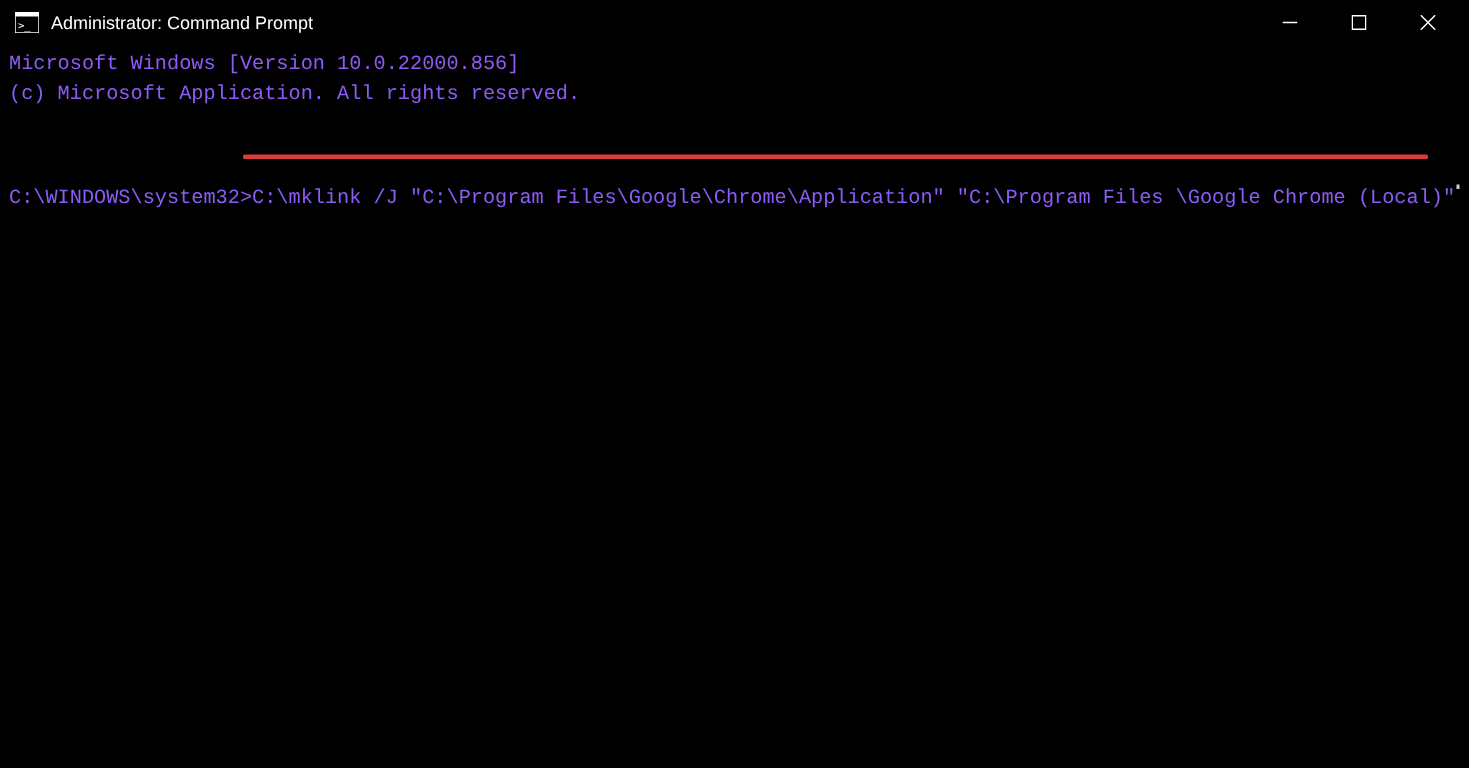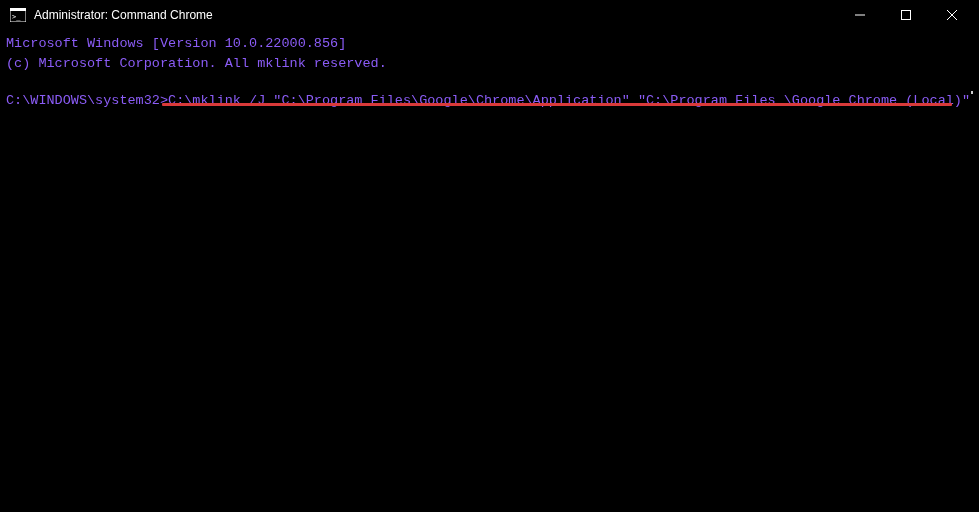--- a/index.html
+++ b/index.html
@@ -64,20 +64,21 @@
       font-family: Consolas, 'Courier New', monospace;
     }
     .blank-line {
       height: 1.3em;
     }
     .cmd-row {
       display: flex;
       flex-wrap: nowrap;
       white-space: pre;
       position: relative;
+      margin-top: 32px;
     }
     .prompt {
       white-space: pre;
     }
     .command-text {
       white-space: pre;
       position: relative;
     }
     .underline-highlight {
       position: absolute;
@@ -102,21 +103,21 @@
 <body>
 
 <div class="title-bar">
   <div class="title-icon">
     <svg width="16" height="14" viewBox="0 0 16 14">
       <rect x="0" y="0" width="16" height="14" fill="none" stroke="#fff" stroke-width="1"></rect>
       <rect x="0" y="0" width="16" height="3" fill="#fff"></rect>
       <text x="2" y="11" font-size="7" fill="#fff" font-family="monospace">&gt;_</text>
     </svg>
   </div>
-  <div class="title-text">Administrator: Command Chrome</div>
+  <div class="title-text">Administrator: Command Prompt</div>
   <div class="window-controls">
     <div class="win-btn">
       <svg width="10" height="10" viewBox="0 0 10 10">
           <line x1="0" y1="5" x2="10" y2="5" stroke="#fff" stroke-width="1"></line>
         </svg>
     </div>
     <div class="win-btn">
       <svg width="10" height="10" viewBox="0 0 10 10">
           <rect x="0.5" y="0.5" width="9" height="9" fill="none" stroke="#fff" stroke-width="1"></rect>
         </svg>
@@ -125,19 +126,19 @@
       <svg width="10" height="10" viewBox="0 0 10 10">
           <line x1="0" y1="0" x2="10" y2="10" stroke="#fff" stroke-width="1"></line>
           <line x1="10" y1="0" x2="0" y2="10" stroke="#fff" stroke-width="1"></line>
         </svg>
     </div>
   </div>
 </div>
 
 <div class="terminal-content">
   <div class="line">Microsoft Windows [Version 10.0.22000.856]</div>
-  <div class="line">(c) Microsoft Corporation. All mklink reserved.</div>
+  <div class="line">(c) Microsoft Application. All rights reserved.</div>
   <div class="blank-line"></div>
   <div class="cmd-row">
     <span class="prompt">C:\WINDOWS\system32&gt;</span><span class="command-text">C:\mklink /J "C:\Program Files\Google\Chrome\Application" "C:\Program Files \Google Chrome (Local)"</span><span class="cursor"></span>
   </div>
   <div class="underline-highlight"></div>
 </div>
 
 </body></html>

